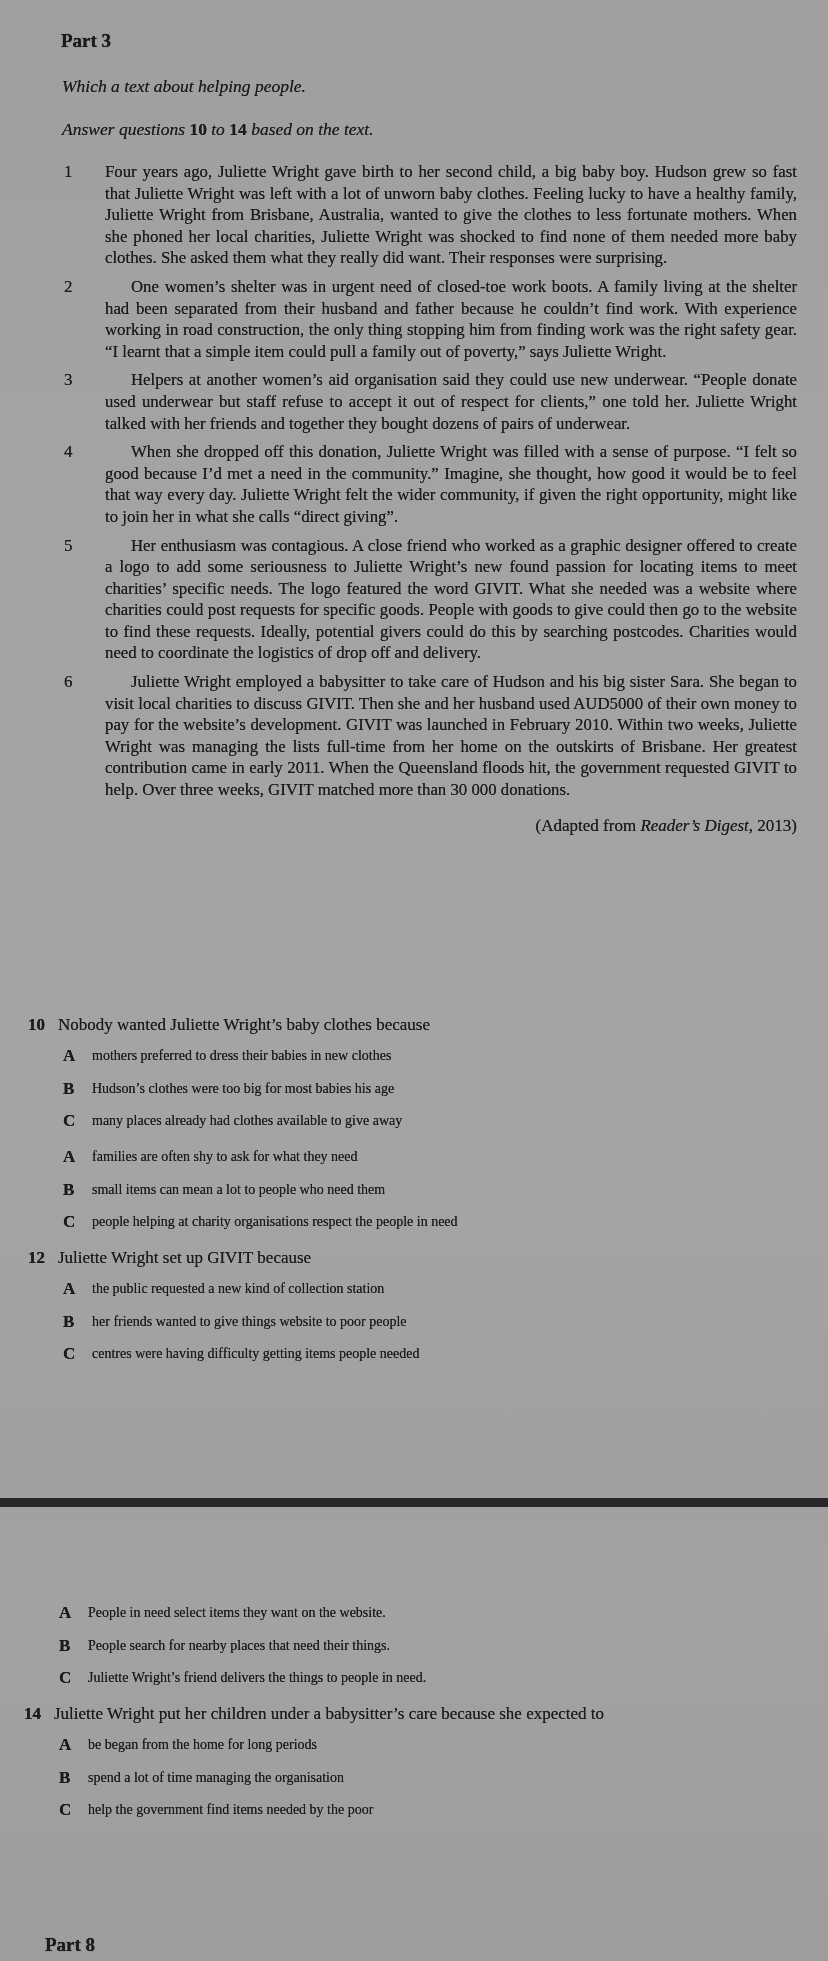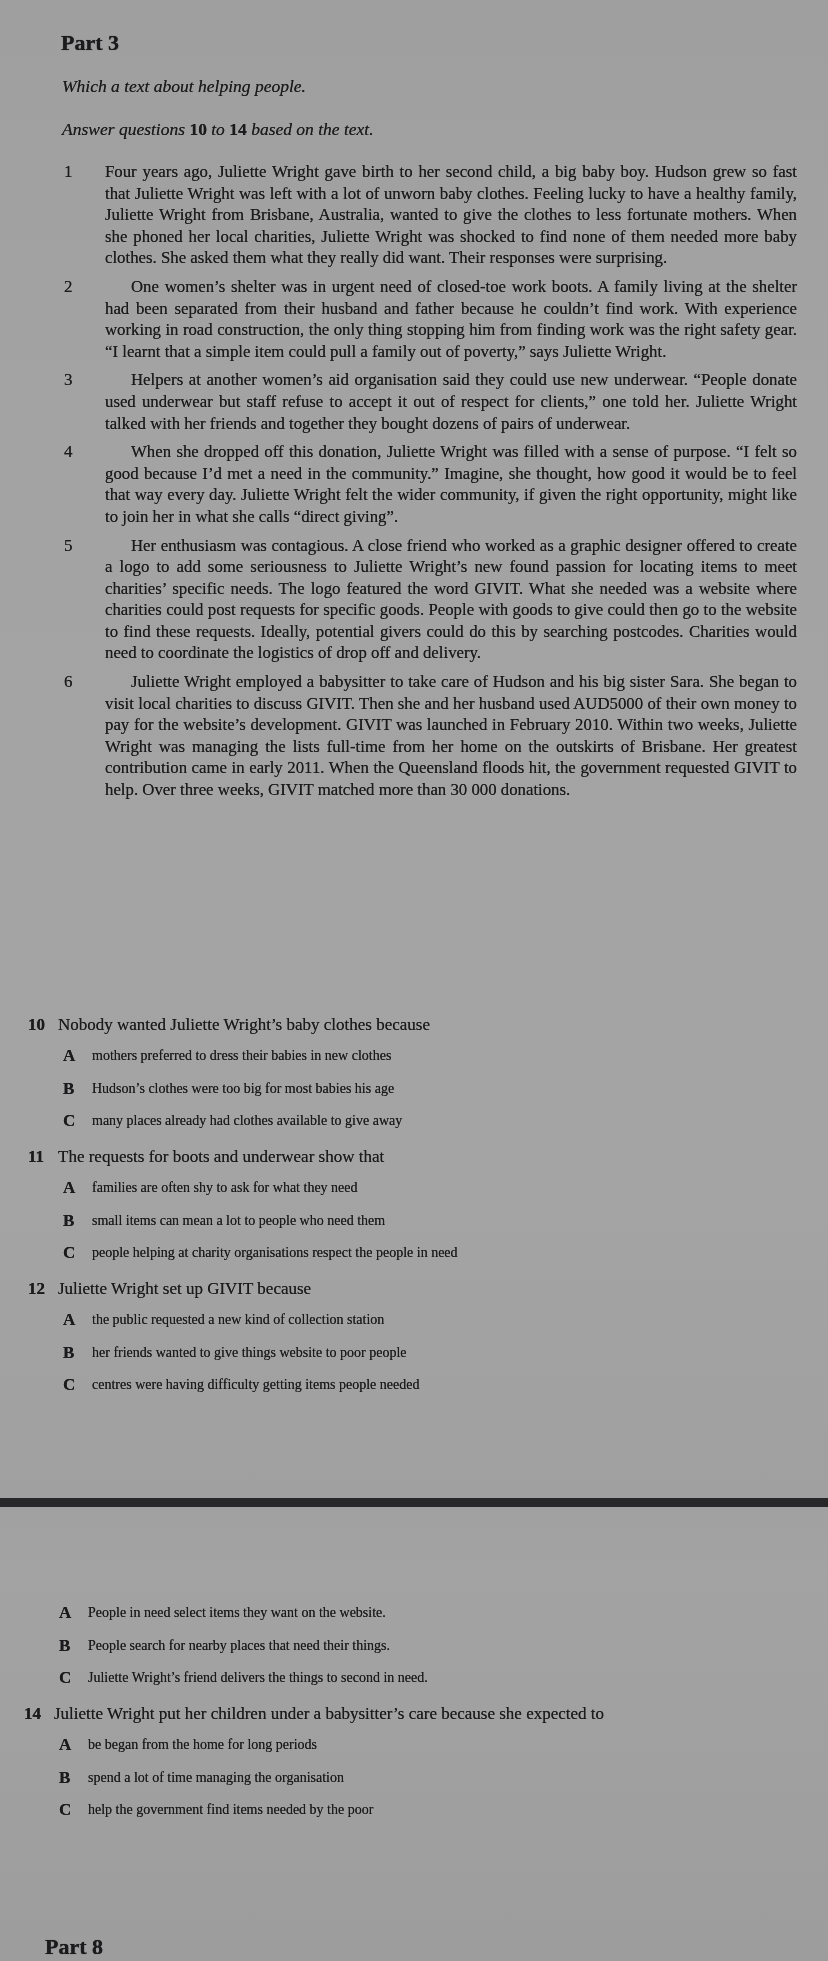--- a/index.html
+++ b/index.html
@@ -10,21 +10,21 @@
     background:linear-gradient(180deg,#9f9f9f 0%,#a3a3a3 20%,#a4a4a4 60%,#a0a0a0 76%,#a3a3a3 80%,#9d9d9d 100%);
     font-family:"Liberation Serif","DejaVu Serif",serif;
     color:#1b1b1d;
     overflow:hidden;
     -webkit-font-smoothing:antialiased;
   }
   .page *{box-sizing:border-box;}
 
   .part-heading{
     position:absolute;
-    font-size:22px;font-weight:700;
+    font-size:19px;font-weight:700;
     text-shadow:0 0 0.7px rgba(10,10,12,0.9);
   }
   .part3{left:61px;top:30px;}
   .part4{left:45px;top:1934px;}
 
   .instruction{
     position:absolute;left:62px;
     font-size:17.5px;font-style:italic;
     text-shadow:0 0 0.6px rgba(20,20,22,0.75);
   }
@@ -124,20 +124,21 @@
     <div class="para indented">
       <div class="para-num">5</div>
       <div class="para-text">Her enthusiasm was contagious. A close friend who worked as a graphic designer offered to create a logo to add some seriousness to Juliette Wright’s new found passion for locating items to meet charities’ specific needs. The logo featured the word GIVIT. What she needed was a website where charities could post requests for specific goods. People with goods to give could then go to the website to find these requests. Ideally, potential givers could do this by searching postcodes. Charities would need to coordinate the logistics of drop off and delivery.</div>
     </div>
 
     <div class="para indented">
       <div class="para-num">6</div>
       <div class="para-text">Juliette Wright employed a babysitter to take care of Hudson and his big sister Sara. She began to visit local charities to discuss GIVIT. Then she and her husband used AUD5000 of their own money to pay for the website’s development. GIVIT was launched in February 2010. Within two weeks, Juliette Wright was managing the lists full-time from her home on the outskirts of Brisbane. Her greatest contribution came in early 2011. When the Queensland floods hit, the government requested GIVIT to help. Over three weeks, GIVIT matched more than 30 000 donations.</div>
     </div>
 
+    <div class="attribution"><span>(Adapted from</span> <span class="source">Reader’s Digest</span><span>, 2013)</span></div>
 
   </div>
 
   <div class="questions questions-top">
 
     <div class="question">
       <div class="q-line">
         <div class="q-num">10</div>
         <div class="q-text">Nobody wanted Juliette Wright’s baby clothes because</div>
       </div>
@@ -149,24 +150,20 @@
         <div class="o-letter">B</div>
         <div class="o-text">Hudson’s clothes were too big for most babies his age</div>
       </div>
       <div class="option">
         <div class="o-letter">C</div>
         <div class="o-text">many places already had clothes available to give away</div>
       </div>
     </div>
 
     <div class="question">
-      <div class="q-line">
-        <div class="q-num">11</div>
-        <div class="q-text">The requests for boots and underwear show that</div>
-      </div>
       <div class="option">
         <div class="o-letter">A</div>
         <div class="o-text">families are often shy to ask for what they need</div>
       </div>
       <div class="option">
         <div class="o-letter">B</div>
         <div class="o-text">small items can mean a lot to people who need them</div>
       </div>
       <div class="option">
         <div class="o-letter">C</div>
@@ -203,21 +200,21 @@
       <div class="option">
         <div class="o-letter">A</div>
         <div class="o-text">People in need select items they want on the website.</div>
       </div>
       <div class="option">
         <div class="o-letter">B</div>
         <div class="o-text">People search for nearby places that need their things.</div>
       </div>
       <div class="option">
         <div class="o-letter">C</div>
-        <div class="o-text">Juliette Wright’s friend delivers the things to second in need.</div>
+        <div class="o-text">Juliette Wright’s friend delivers the things to people in need.</div>
       </div>
     </div>
 
     <div class="question">
       <div class="q-line">
         <div class="q-num">14</div>
         <div class="q-text">Juliette Wright put her children under a babysitter’s care because she expected to</div>
       </div>
       <div class="option">
         <div class="o-letter">A</div>

